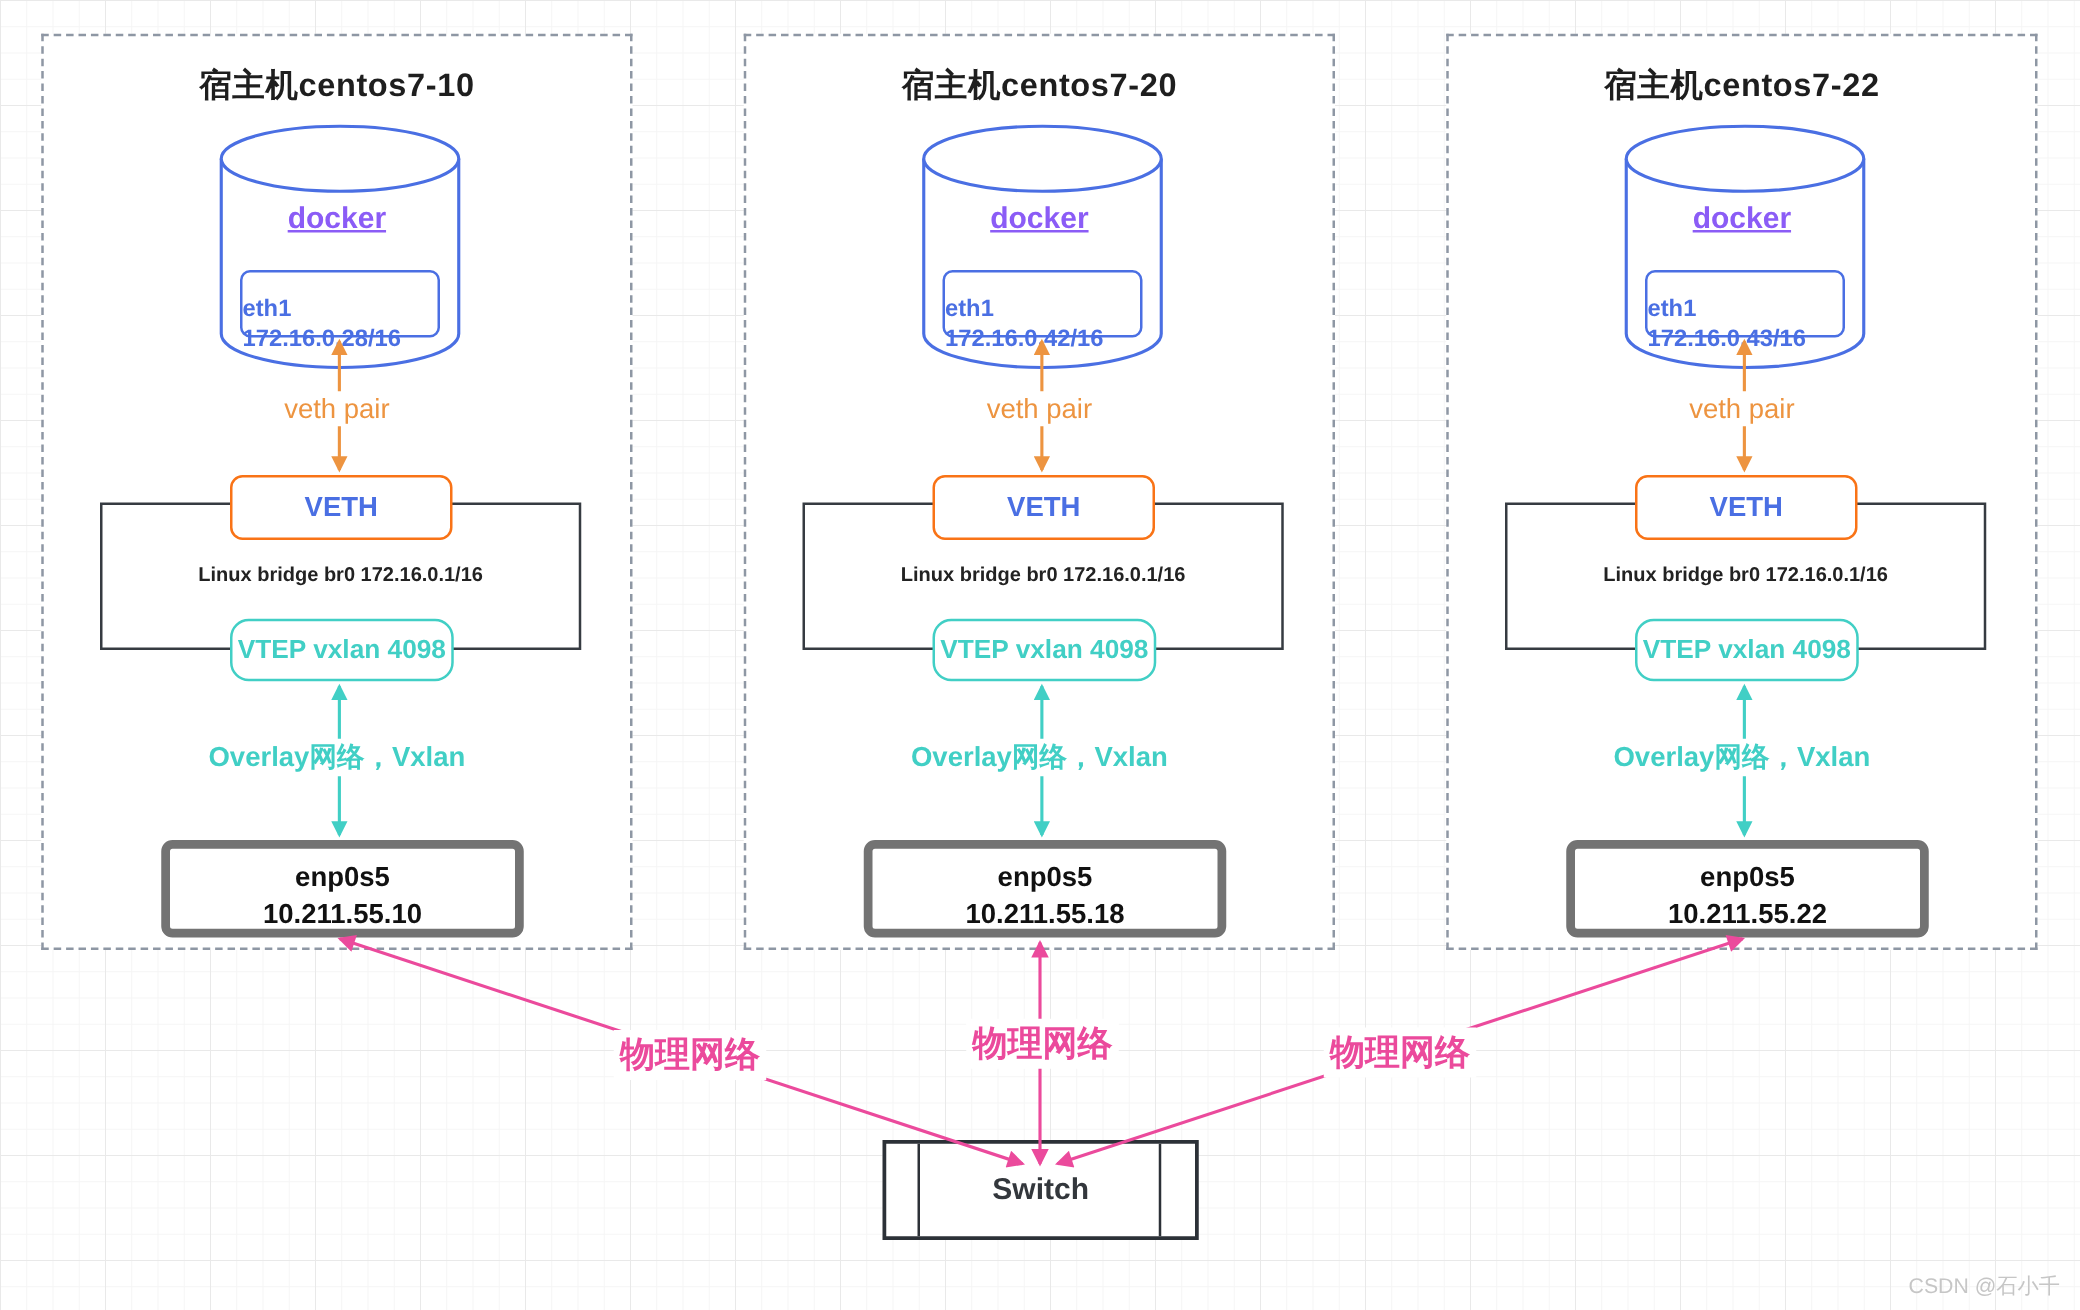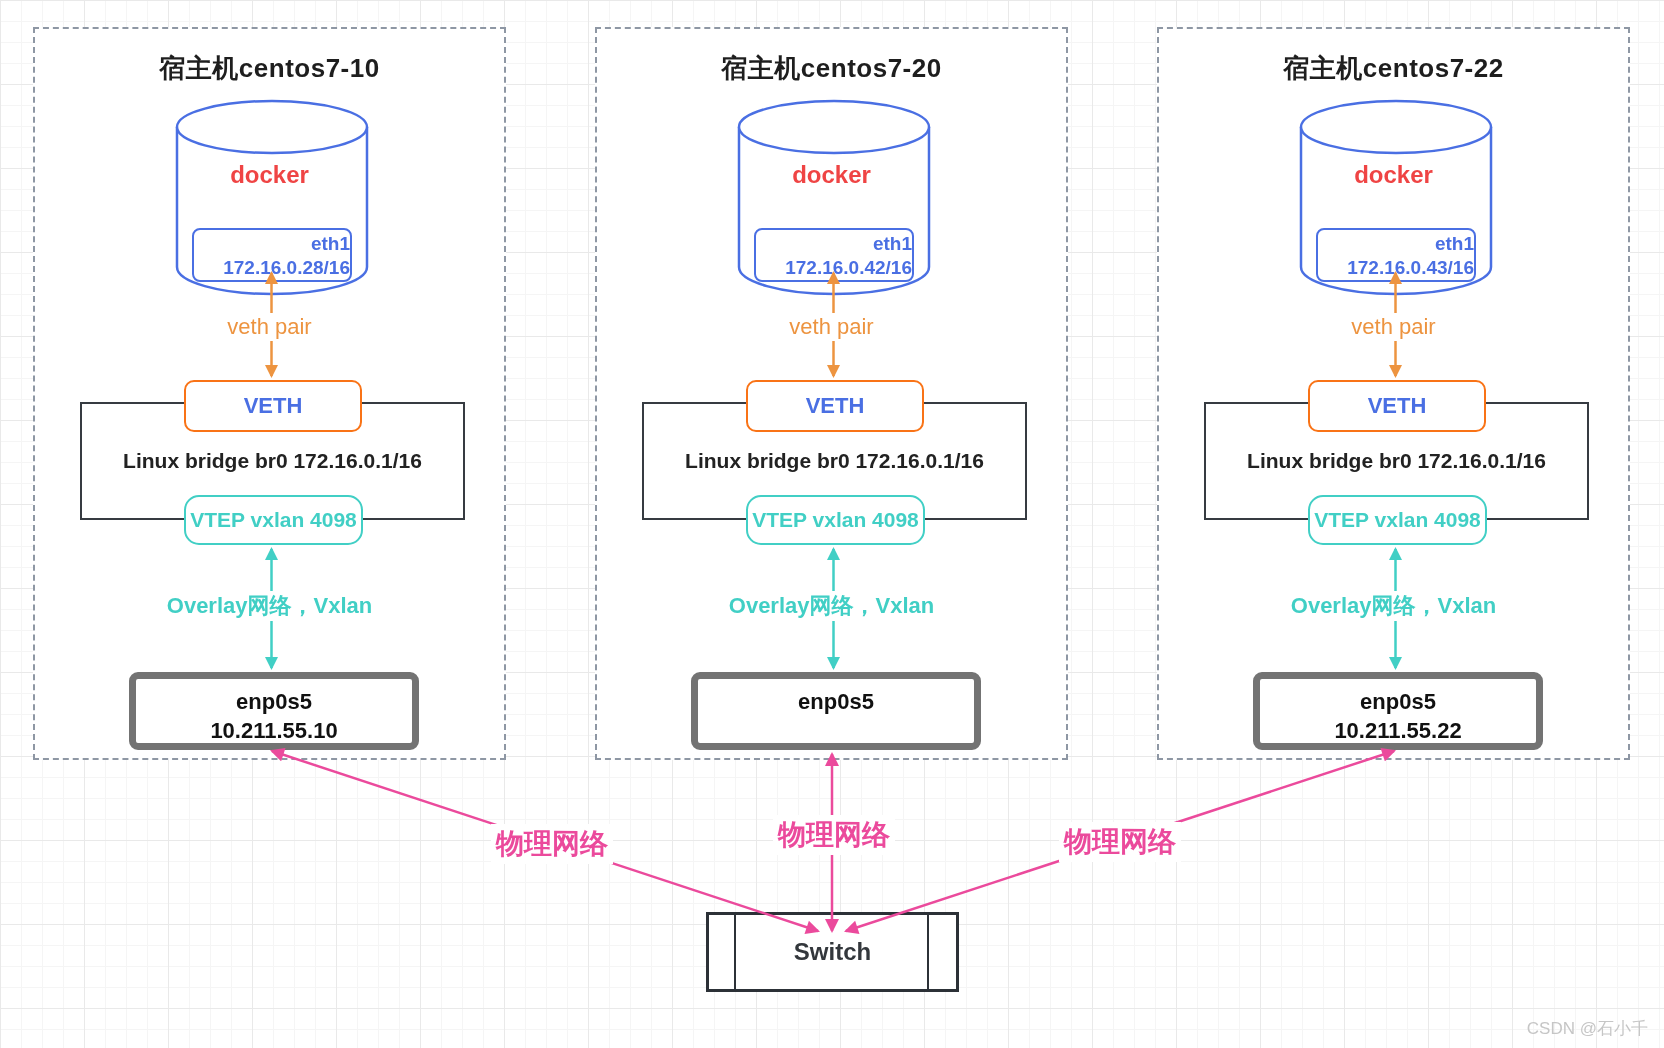--- a/index.html
+++ b/index.html
@@ -21,39 +21,39 @@
     position:absolute;top:27px;width:473px;height:733px;
     border:2px dashed #8e97a4;background:#fff;box-sizing:border-box;
   }
   .host-title{
     position:absolute;top:22px;left:0;right:0;text-align:center;
     font-size:26px;font-weight:600;color:#1e1e1e;letter-spacing:0.5px;
   }
   .cyl{position:absolute;left:139px;top:69px;z-index:1;}
   .docker-label{
     position:absolute;top:132px;left:0;right:0;text-align:center;
-    font-size:24px;font-weight:600;color:#ef4444;z-index:2;
+    font-size:24px;font-weight:600;color:#8b5cf6;z-index:2;text-decoration:underline;
   }
   .eth-box{
-    position:absolute;left:157px;top:199px;width:160px;height:54px;
+    position:absolute;left:157px;top:187px;width:160px;height:54px;
     border:2px solid #4a6fe3;border-radius:8px;background:#fff;box-sizing:border-box;
-    text-align:right;color:#4a6fe3;font-size:19px;font-weight:600;line-height:24px;
-    padding-top:2px;z-index:2;
+    text-align:left;color:#4a6fe3;font-size:19px;font-weight:600;line-height:24px;
+    padding-top:18px;z-index:2;
   }
   .veth-box{
     position:absolute;left:149px;top:351px;width:178px;height:52px;
     border:2px solid #f97316;border-radius:10px;background:#fff;box-sizing:border-box;
     text-align:center;color:#4a6fe3;font-size:22px;font-weight:600;line-height:48px;z-index:3;
   }
   .bridge-box{
     position:absolute;left:45px;top:373px;width:385px;height:118px;
     border:2px solid #363b41;background:#fff;box-sizing:border-box;
     display:flex;align-items:center;justify-content:center;z-index:2;
   }
-  .bridge-text{font-size:21px;font-weight:600;color:#222;}
+  .bridge-text{font-size:16px;font-weight:600;color:#222;}
   .vtep-box{
     position:absolute;left:149px;top:466px;width:179px;height:50px;
     border:2px solid #41cfc5;border-radius:15px;background:#fff;box-sizing:border-box;
     text-align:center;color:#41cfc5;font-size:21px;font-weight:600;line-height:46px;z-index:3;
   }
   .nic-box{
     position:absolute;left:94px;top:643px;width:290px;height:78px;
     border:7px solid #737373;border-radius:9px;background:#fff;box-sizing:border-box;
     text-align:center;color:#111;font-size:22px;font-weight:700;line-height:29px;
     padding-top:8px;z-index:3;
@@ -152,20 +152,21 @@
       <div>eth1</div>
       <div>172.16.0.42/16</div>
     </div>
     <div class="bridge-box">
       <div class="bridge-text">Linux bridge br0 172.16.0.1/16</div>
     </div>
     <div class="veth-box">VETH</div>
     <div class="vtep-box">VTEP vxlan 4098</div>
     <div class="nic-box">
       <div>enp0s5</div>
+      <div>10.211.55.18</div>
     </div>
     <svg class="host-arrows" width="473" height="733">
       <line x1="236.5" y1="244" x2="236.5" y2="347" stroke="#ed9440" stroke-width="2.5" marker-start="url(#as-o)" marker-end="url(#ae-o)"></line>
       <line x1="236.5" y1="520" x2="236.5" y2="639" stroke="#41cfc5" stroke-width="2.5" marker-start="url(#as-t)" marker-end="url(#ae-t)"></line>
     </svg>
     <div class="mid-label vethpair-label">veth pair</div>
     <div class="mid-label overlay-label">Overlay网络，Vxlan</div>
   </div>
 
   <div class="host" style="left:1157px">

